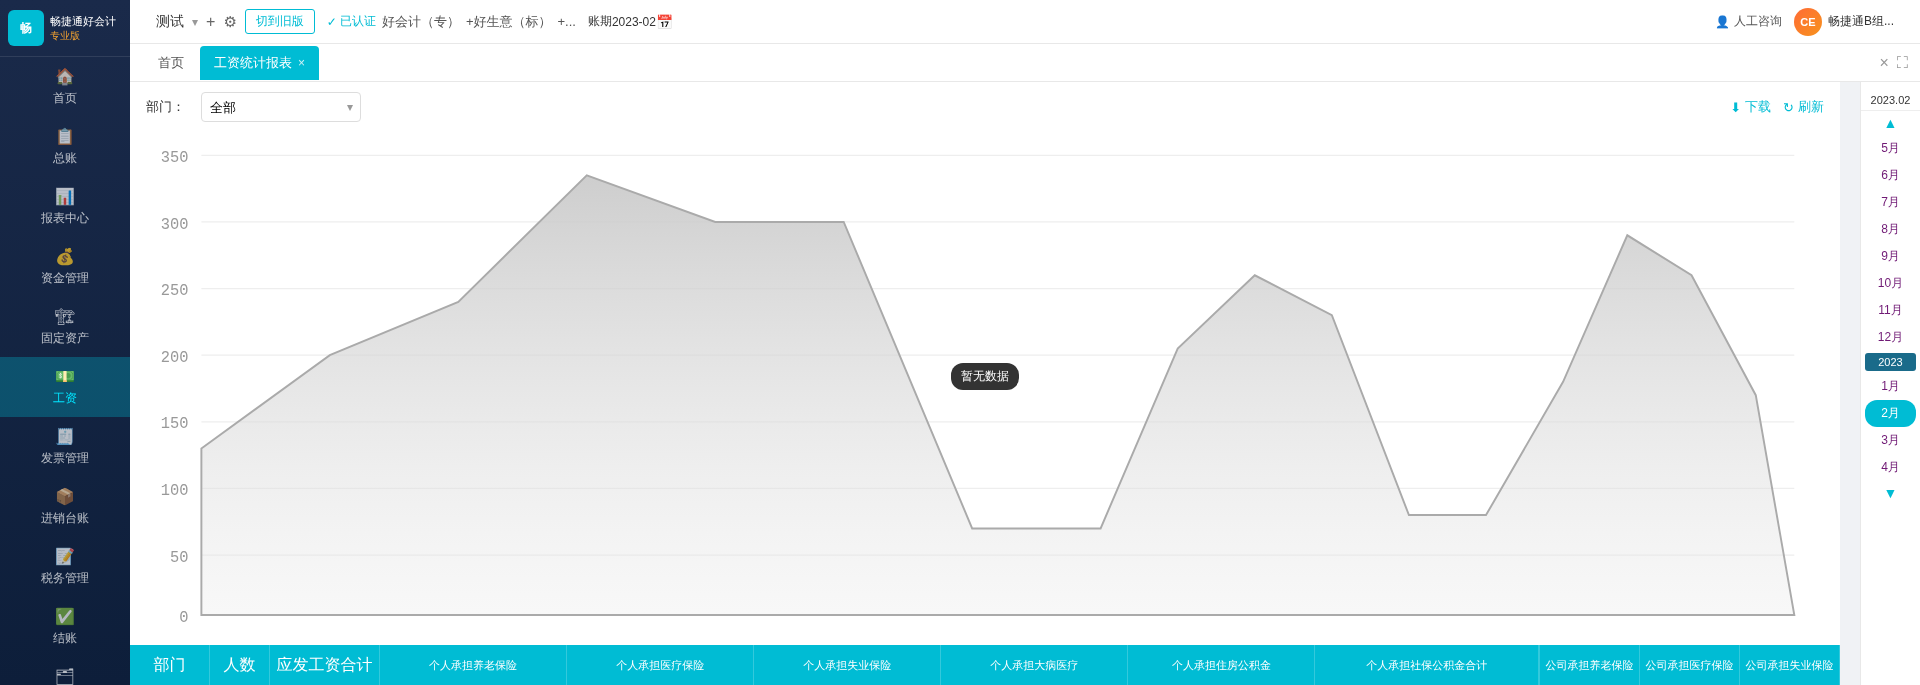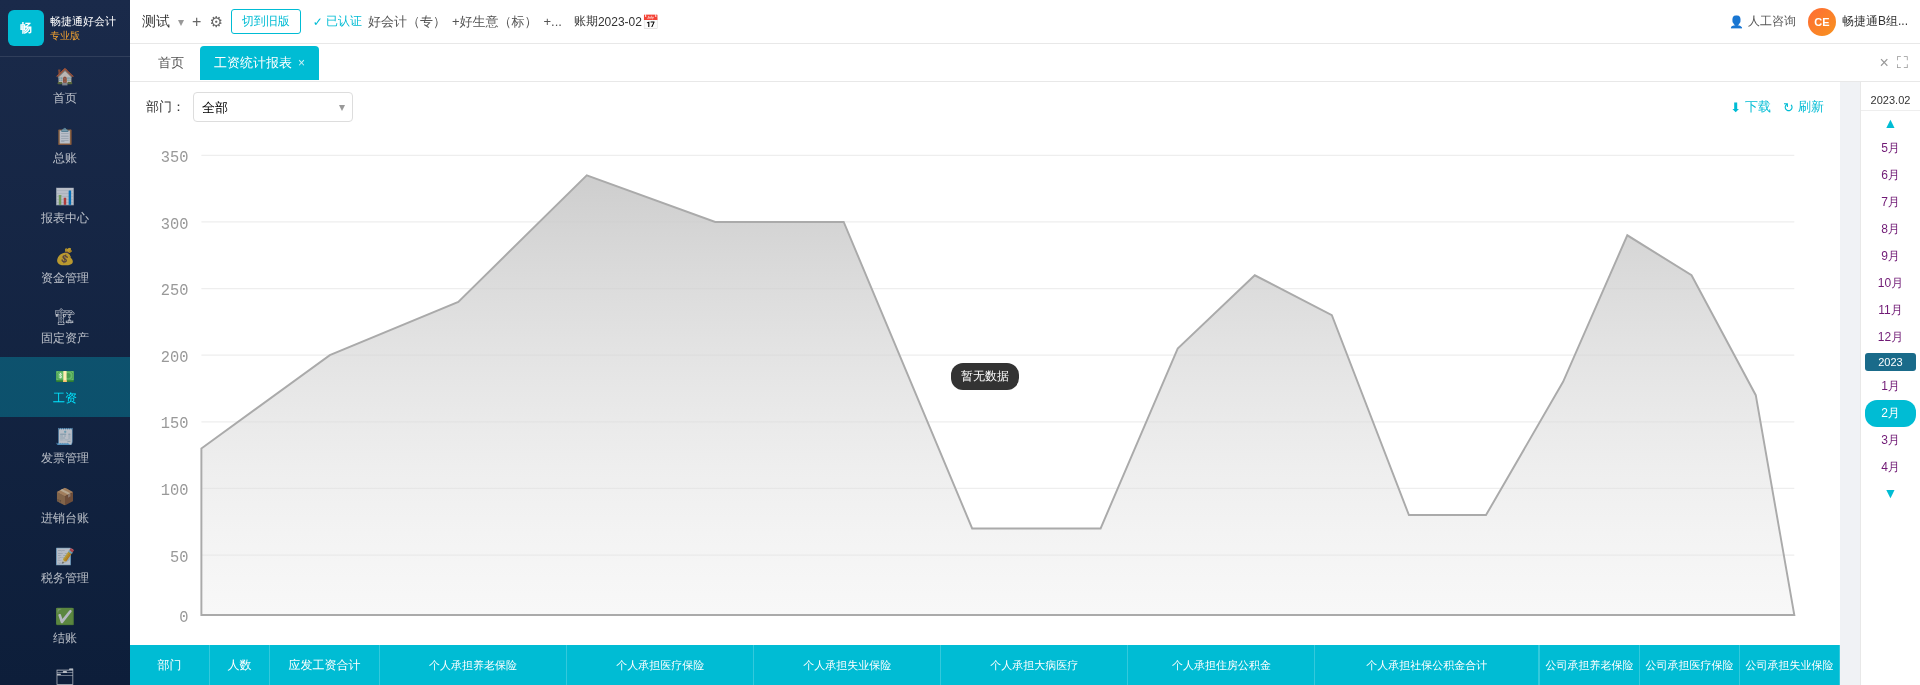--- a/index.html
+++ b/index.html
@@ -62,21 +62,21 @@
       flex-direction: column;
       overflow: hidden;
     }
 
     
     .topbar {
       background: white;
       height: 44px;
       display: flex;
       align-items: center;
-      padding: 0 12px;
+      padding: 0 26px;
       gap: 8px;
       border-bottom: 1px solid #e8e8e8;
       flex-shrink: 0;
     }
     .topbar-title { font-size: 14px; color: #333; font-weight: 500; }
     .topbar-arrow { color: #999; font-size: 12px; cursor: pointer; }
     .topbar-plus { color: #666; cursor: pointer; font-size: 16px; }
     .topbar-gear { color: #666; cursor: pointer; font-size: 15px; }
     .topbar-old-btn {
       border: 1px solid #00bcd4;
@@ -172,21 +172,21 @@
     }
 
     
     .toolbar {
       display: flex;
       align-items: center;
       justify-content: space-between;
       padding: 10px 16px;
       flex-shrink: 0;
     }
-    .toolbar-left { display: flex; align-items: center; gap: 8px; }
+    .toolbar-left { display: flex; align-items: center; gap: 16px; }
     .toolbar-label { font-size: 13px; color: #333; }
     .dept-select {
       width: 160px;
       height: 30px;
       border: 1px solid #ddd;
       border-radius: 4px;
       padding: 0 8px;
       font-size: 13px;
       appearance: none;
       background: white;
@@ -221,21 +221,21 @@
       align-items: stretch;
       flex-shrink: 0;
       overflow: hidden;
     }
     .table-col {
       display: flex;
       align-items: center;
       justify-content: center;
       border-right: 1px solid rgba(255,255,255,0.2);
       color: white;
-      font-size: 12px;
+      font-size: 16px;
       flex-shrink: 0;
       padding: 4px 2px;
       text-align: center;
     }
     .table-group {
       display: flex;
       flex-direction: column;
       border-right: 1px solid rgba(255,255,255,0.2);
     }
     .table-group-header {

